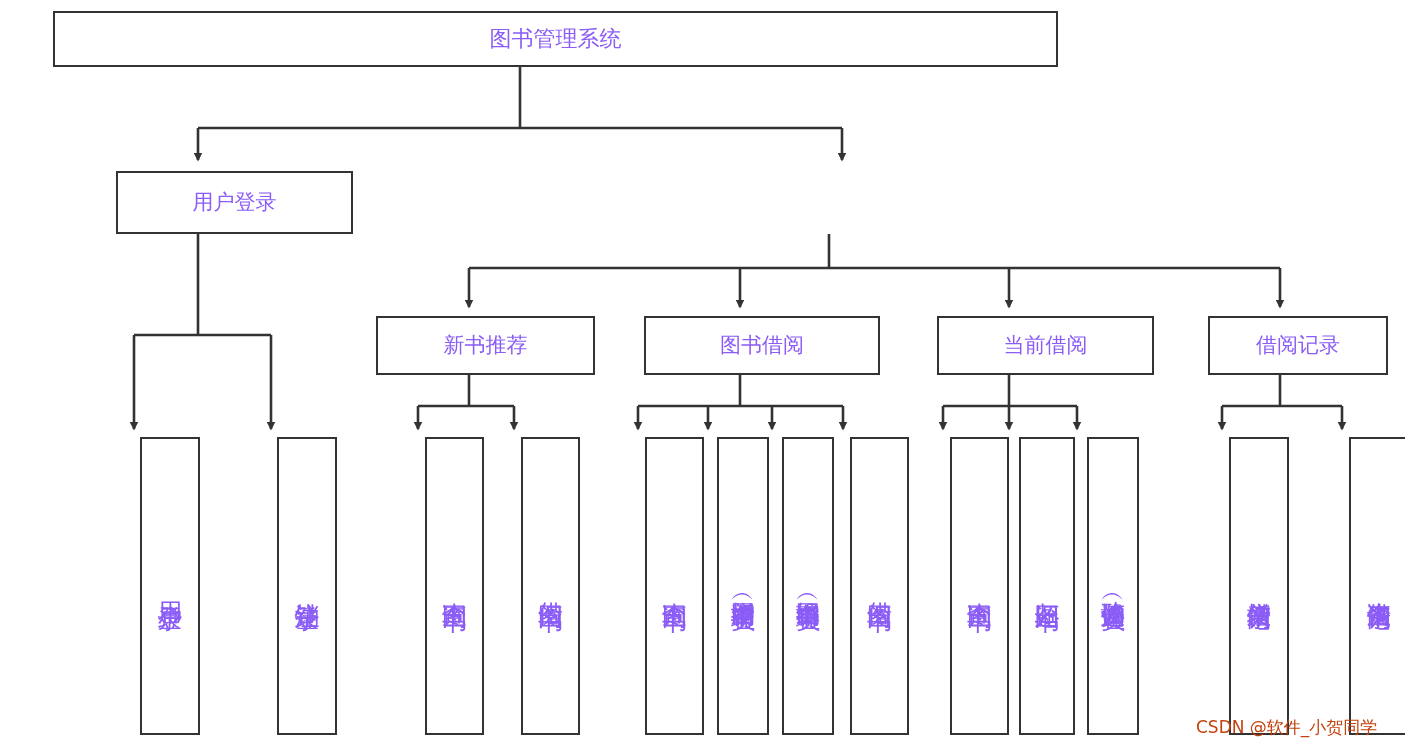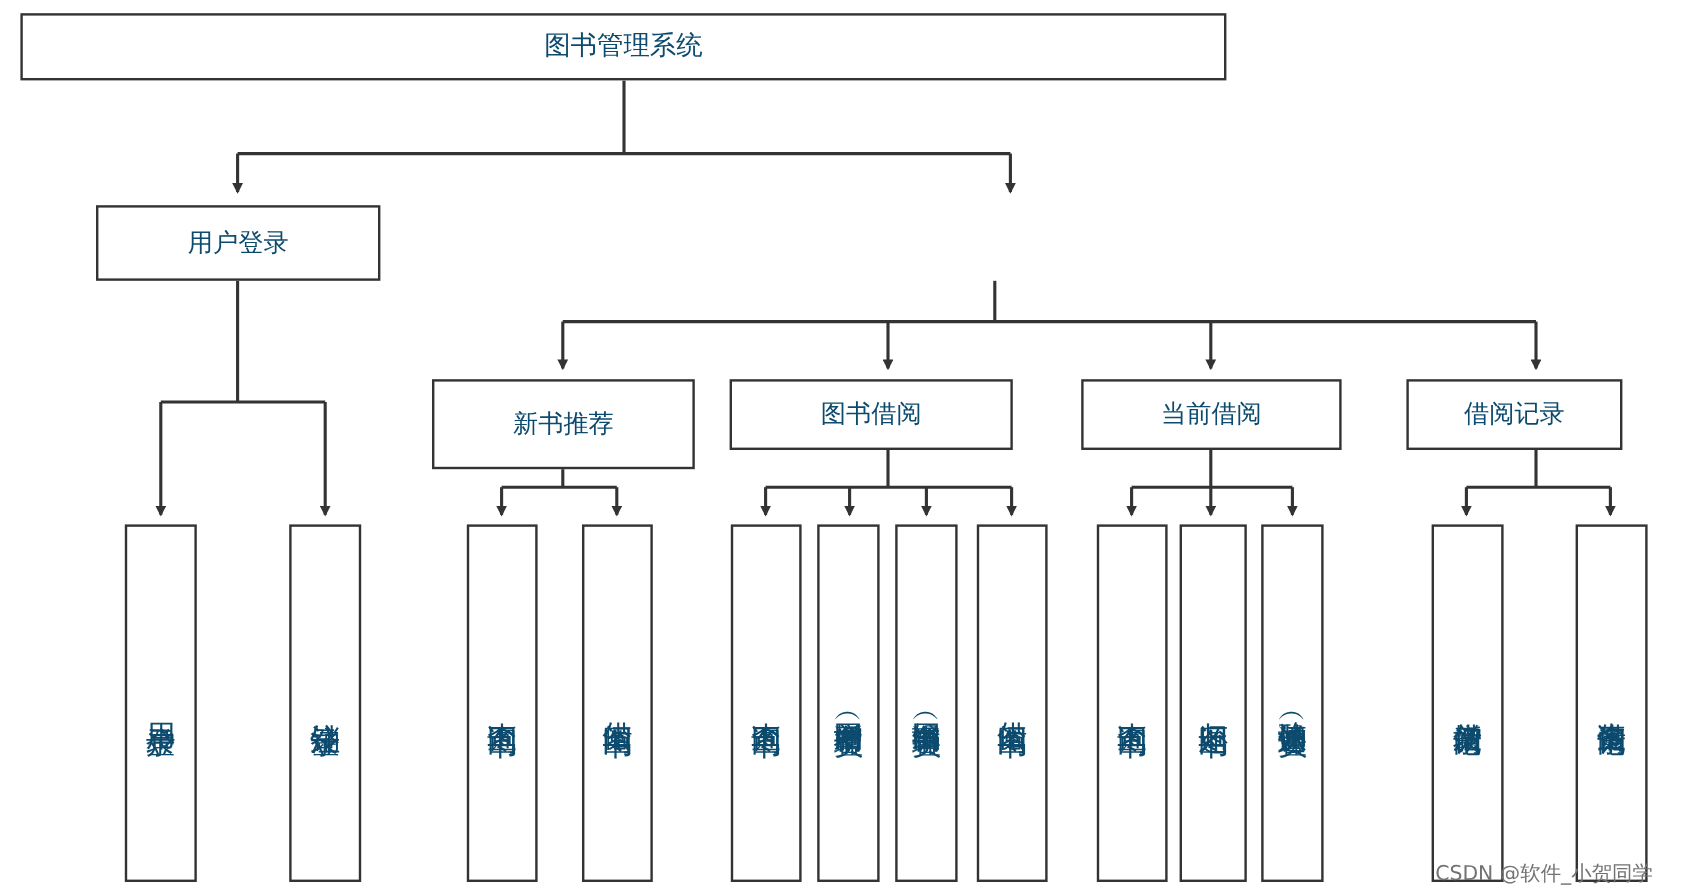--- a/index.html
+++ b/index.html
@@ -26,23 +26,24 @@
     height: 747px;
   }
   .node {
     position: absolute;
     box-sizing: border-box;
     background: #ffffff;
     border: 2px solid #333333;
     display: flex;
     align-items: center;
     justify-content: center;
-    color: #0c4a6e;
+    color: #8b5cf6;
     font-family: "DejaVu Sans", "Liberation Sans", sans-serif;
     z-index: 2;
+    margin-left: 36px;
   }
   .node-label {
     display: block;
     text-align: center;
     line-height: 1.18;
     white-space: nowrap;
   }
   .node.horizontal .node-label {
     font-size: 21px;
   }
@@ -60,21 +61,21 @@
     line-height: 1.0;
     letter-spacing: 2px;
     white-space: nowrap;
   }
   .node.vertical.tall-text .node-label {
     font-size: 24px;
     letter-spacing: 1px;
   }
   .watermark {
     position: absolute;
-    color: #737373;
+    color: #c2410c;
     font-size: 17px;
     font-family: "DejaVu Sans", "Liberation Sans", sans-serif;
     white-space: nowrap;
     z-index: 5;
     user-select: none;
   }
 </style>
 </head>
 <body>
 
@@ -131,21 +132,21 @@
   </svg>
 
   <div class="node root horizontal" style="left:17px; top:11px; width:1005px; height:56px;">
     <span class="node-label">图书管理系统</span>
   </div>
 
   <div class="node horizontal" style="left:80px; top:171px; width:237px; height:63px;">
     <span class="node-label">用户登录</span>
   </div>
 
-  <div class="node horizontal" style="left:360px; top:316px; width:219px; height:75px;">
+  <div class="node horizontal" style="left:340px; top:316px; width:219px; height:59px;">
     <span class="node-label">新书推荐</span>
   </div>
   <div class="node horizontal" style="left:608px; top:316px; width:236px; height:59px;">
     <span class="node-label">图书借阅</span>
   </div>
   <div class="node horizontal" style="left:901px; top:316px; width:217px; height:59px;">
     <span class="node-label">当前借阅</span>
   </div>
   <div class="node horizontal" style="left:1172px; top:316px; width:180px; height:59px;">
     <span class="node-label">借阅记录</span>

